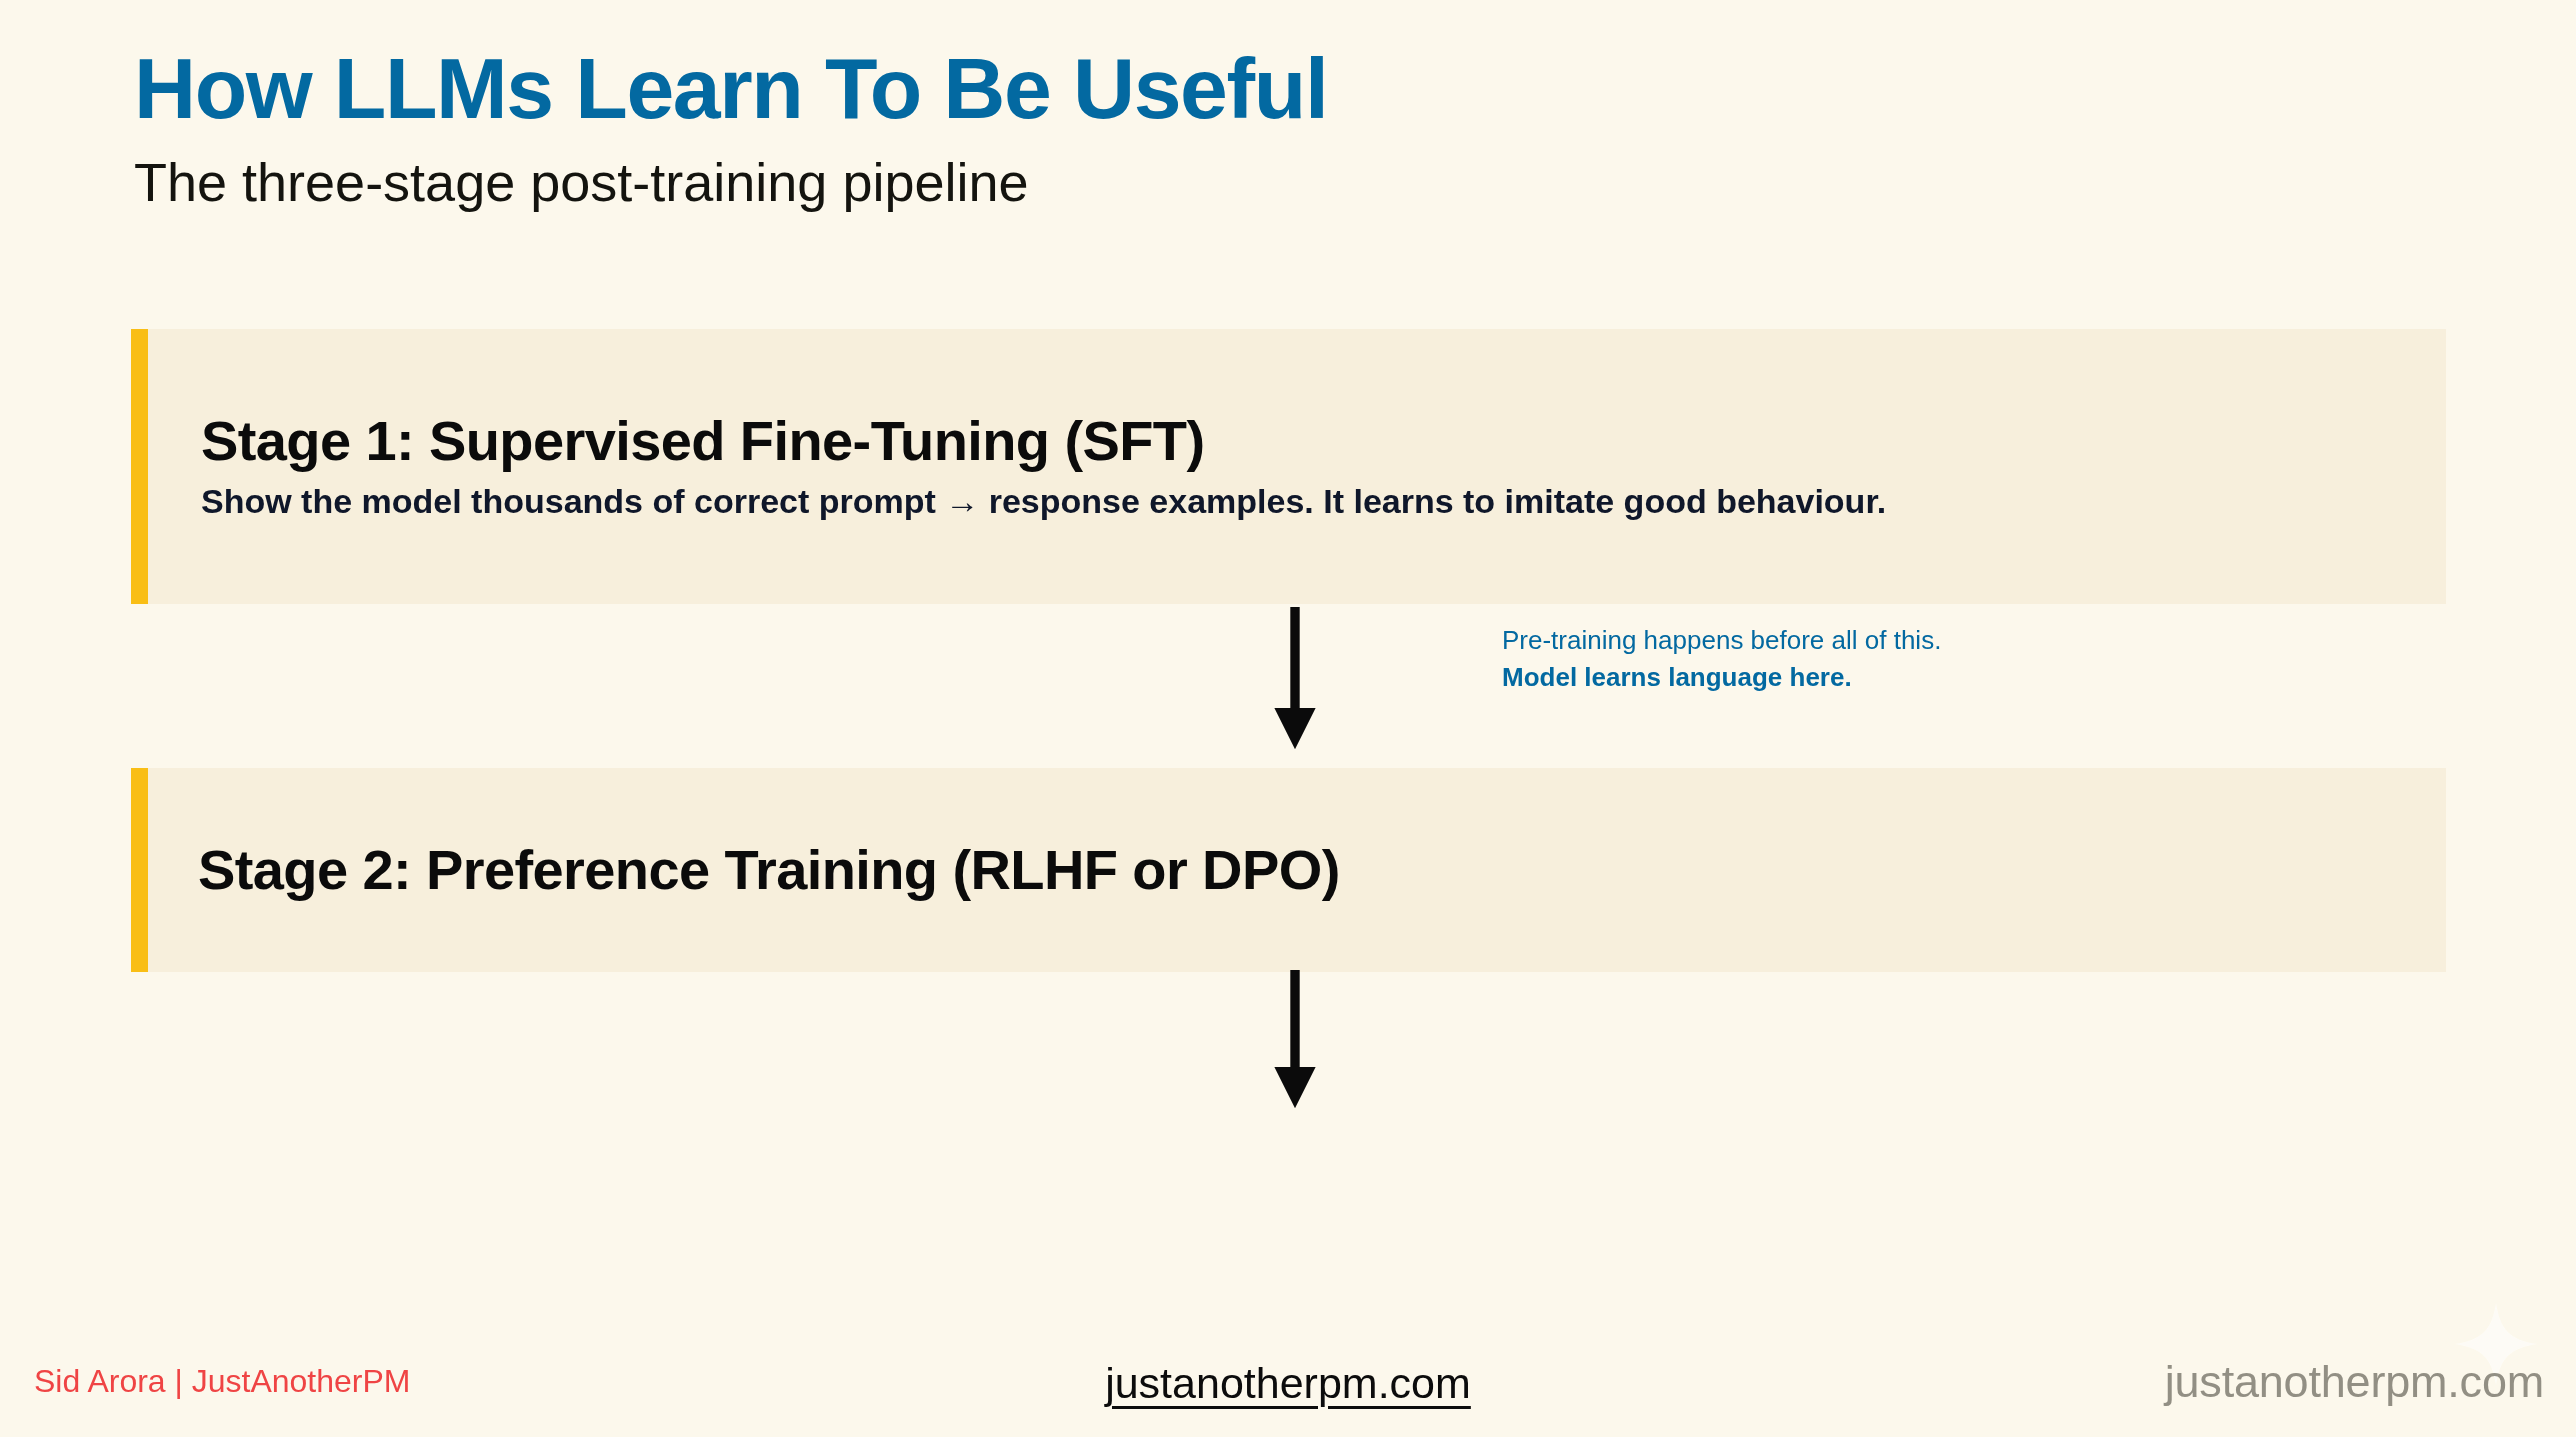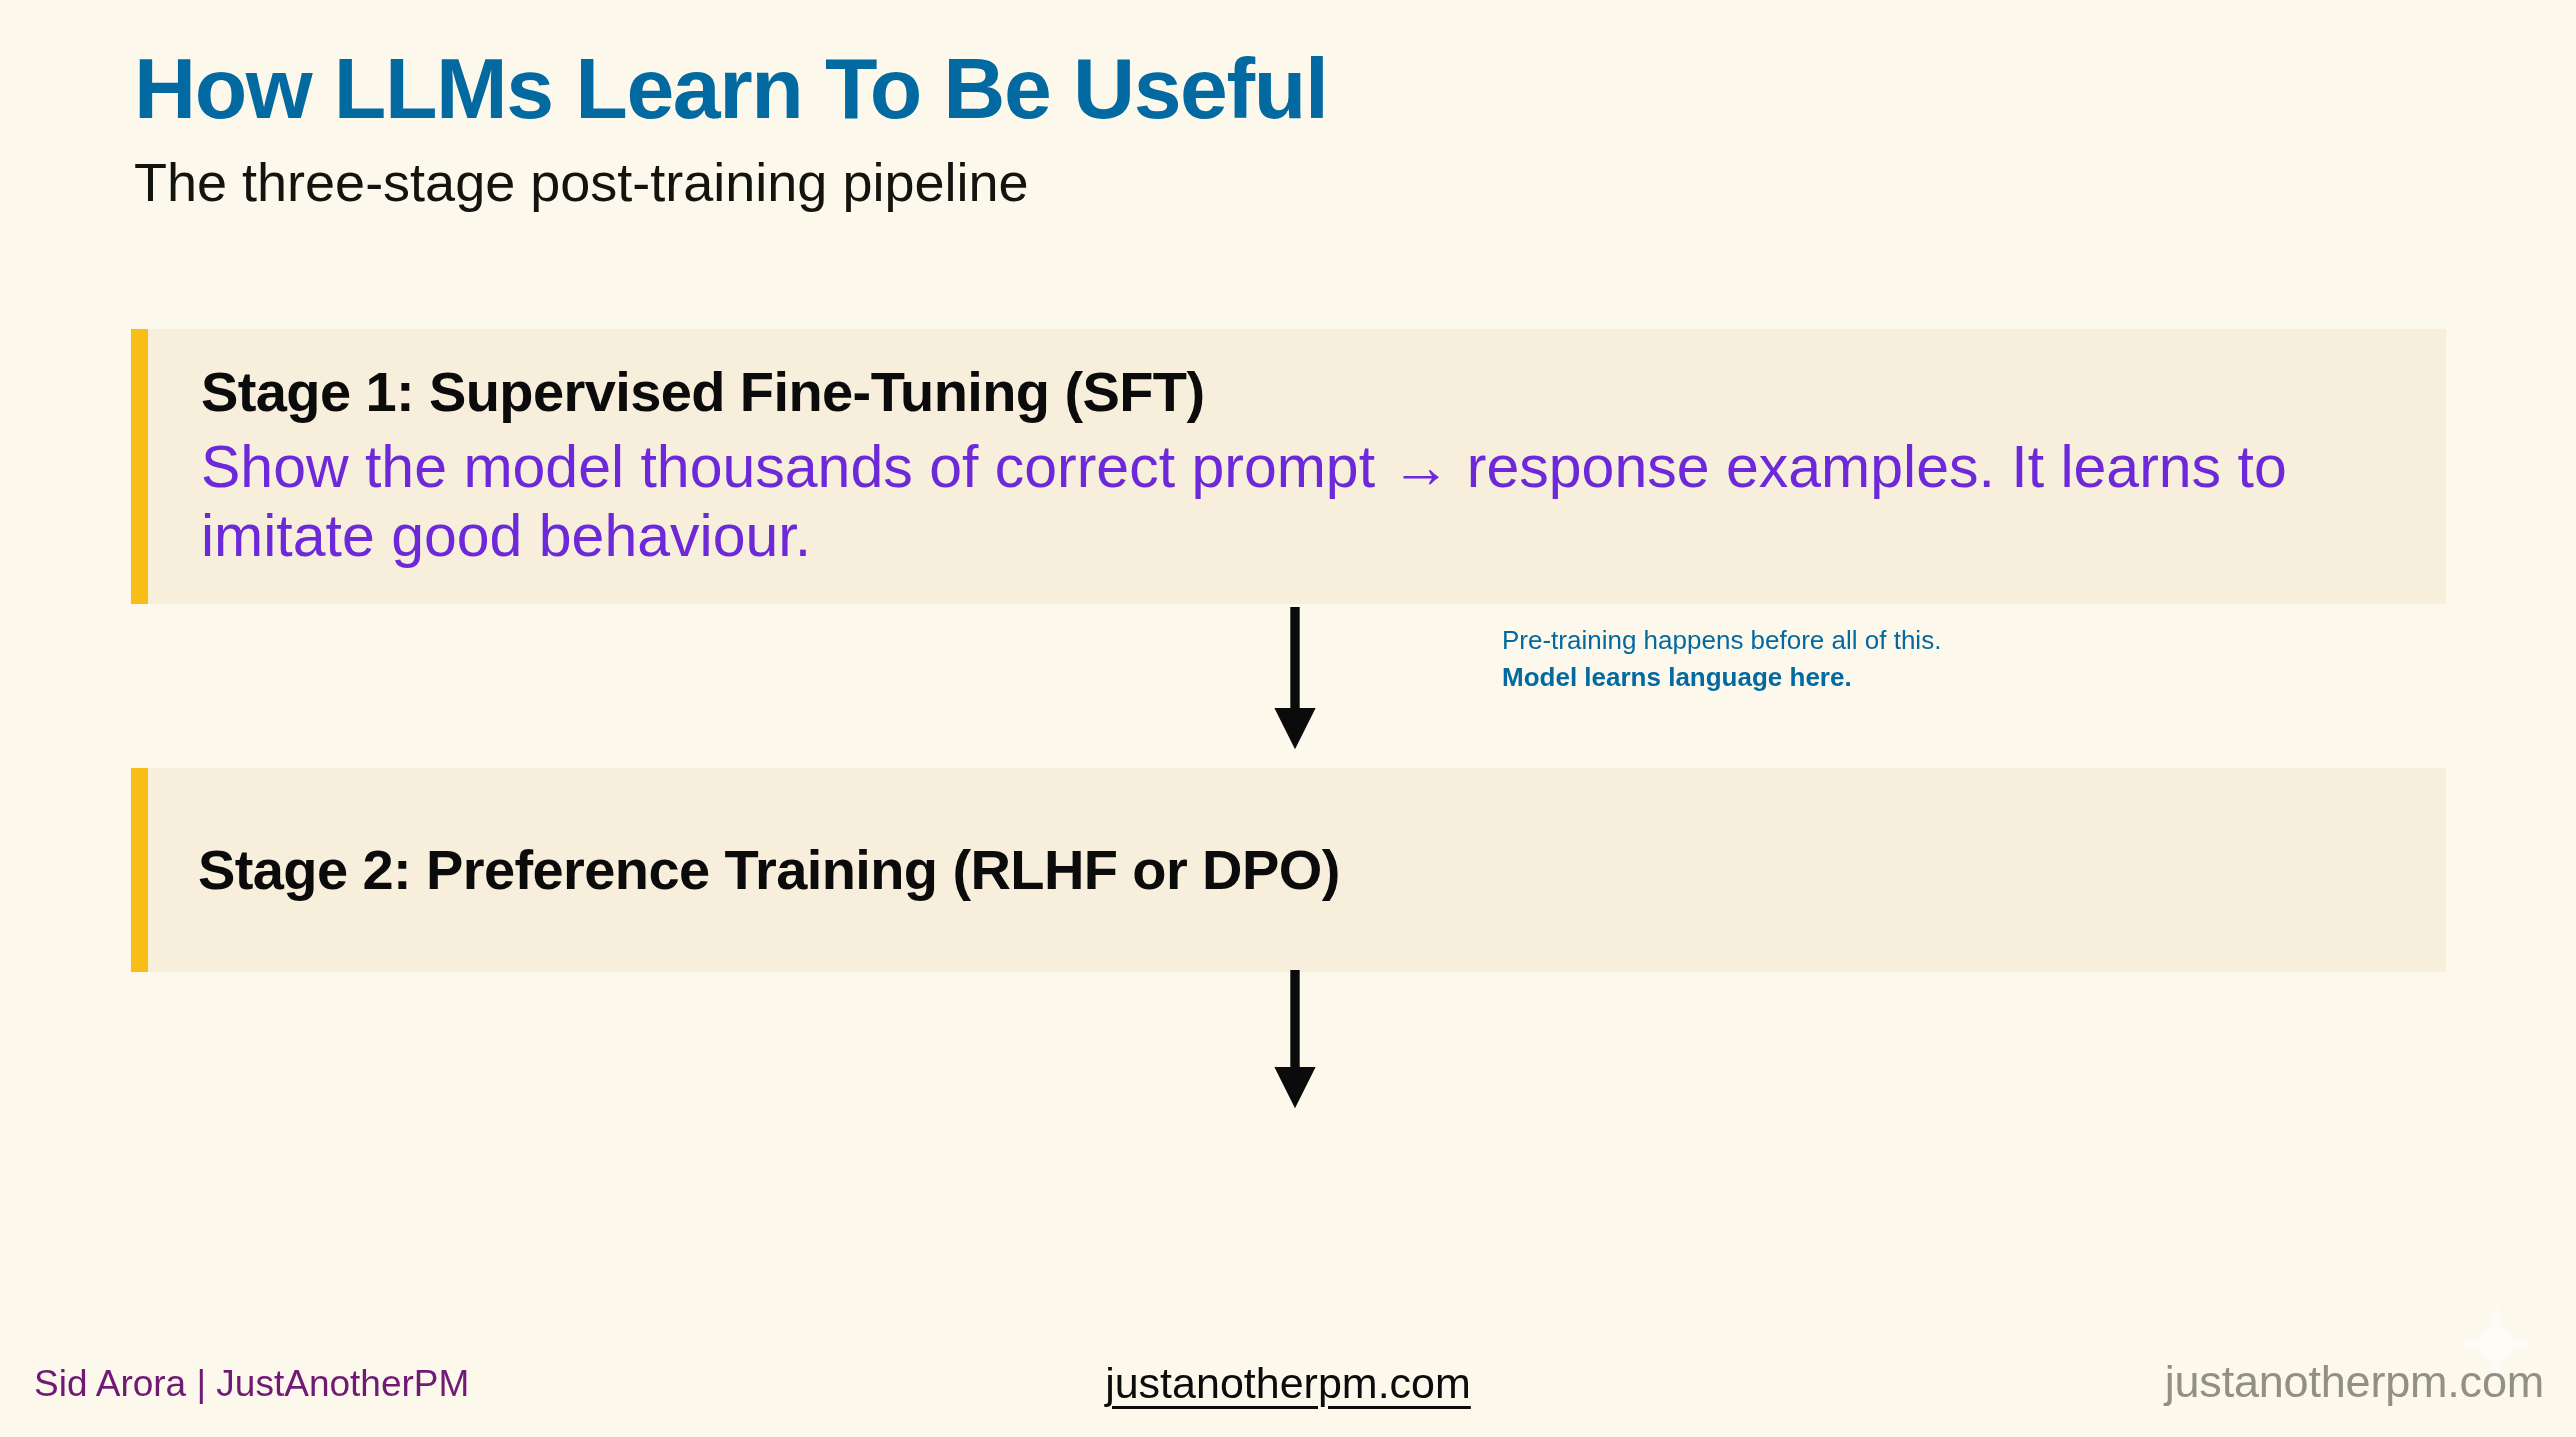--- a/index.html
+++ b/index.html
@@ -64,25 +64,25 @@
   }
   .card-title {
     font-size: 56px;
     font-weight: 700;
     line-height: 1.08;
     margin: 0;
     letter-spacing: -0.6px;
     color: #0B0B0B;
   }
   .card-body {
-    font-size: 59px;
-    font-weight: 400;
+    font-size: 34px;
+    font-weight: 700;
     line-height: 1.17;
     margin: 11.2px 0 0 0;
-    color: #6d28d9;
+    color: #0f172a;
   }
 
   #card-stage1 { top: 329px;  height: 275px; padding-left: 10px; }
   #card-stage2 { top: 768px;  height: 204px; padding-left: 7px; }
   #card-result { top: 1108px; height: 210px; }
 
   
   .arrow {
     position: absolute;
     width: 60px;
@@ -105,23 +105,23 @@
     margin: 4px;
     color: #0369a1;
   }
   .annotation-line.strong { font-weight: 700; }
 
   
   .footer-attribution {
     position: absolute;
     left: 34px;
     top: 1365px;
-    font-size: 37px;
+    font-size: 32px;
     line-height: 1;
-    color: #701a75;
+    color: #ef4444;
     white-space: nowrap;
   }
   .footer-link {
     position: absolute;
     left: 0;
     top: 1362px;
     width: 2576px;
     text-align: center;
     font-size: 43px;
     line-height: 1;

